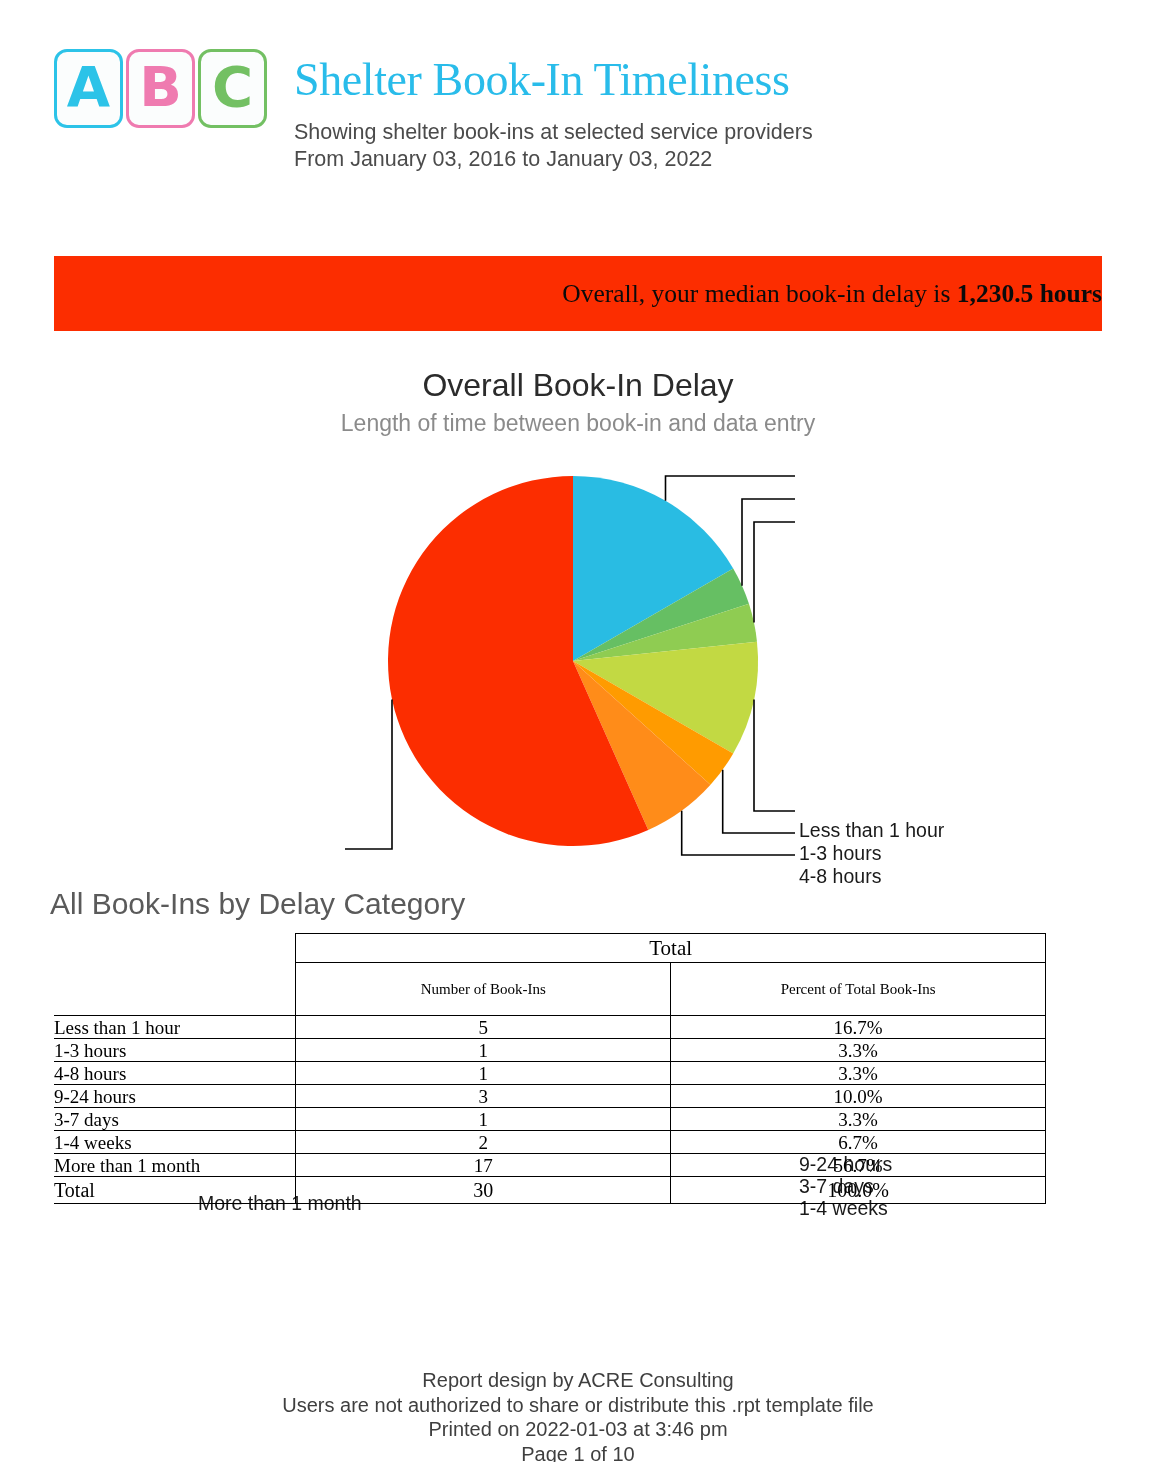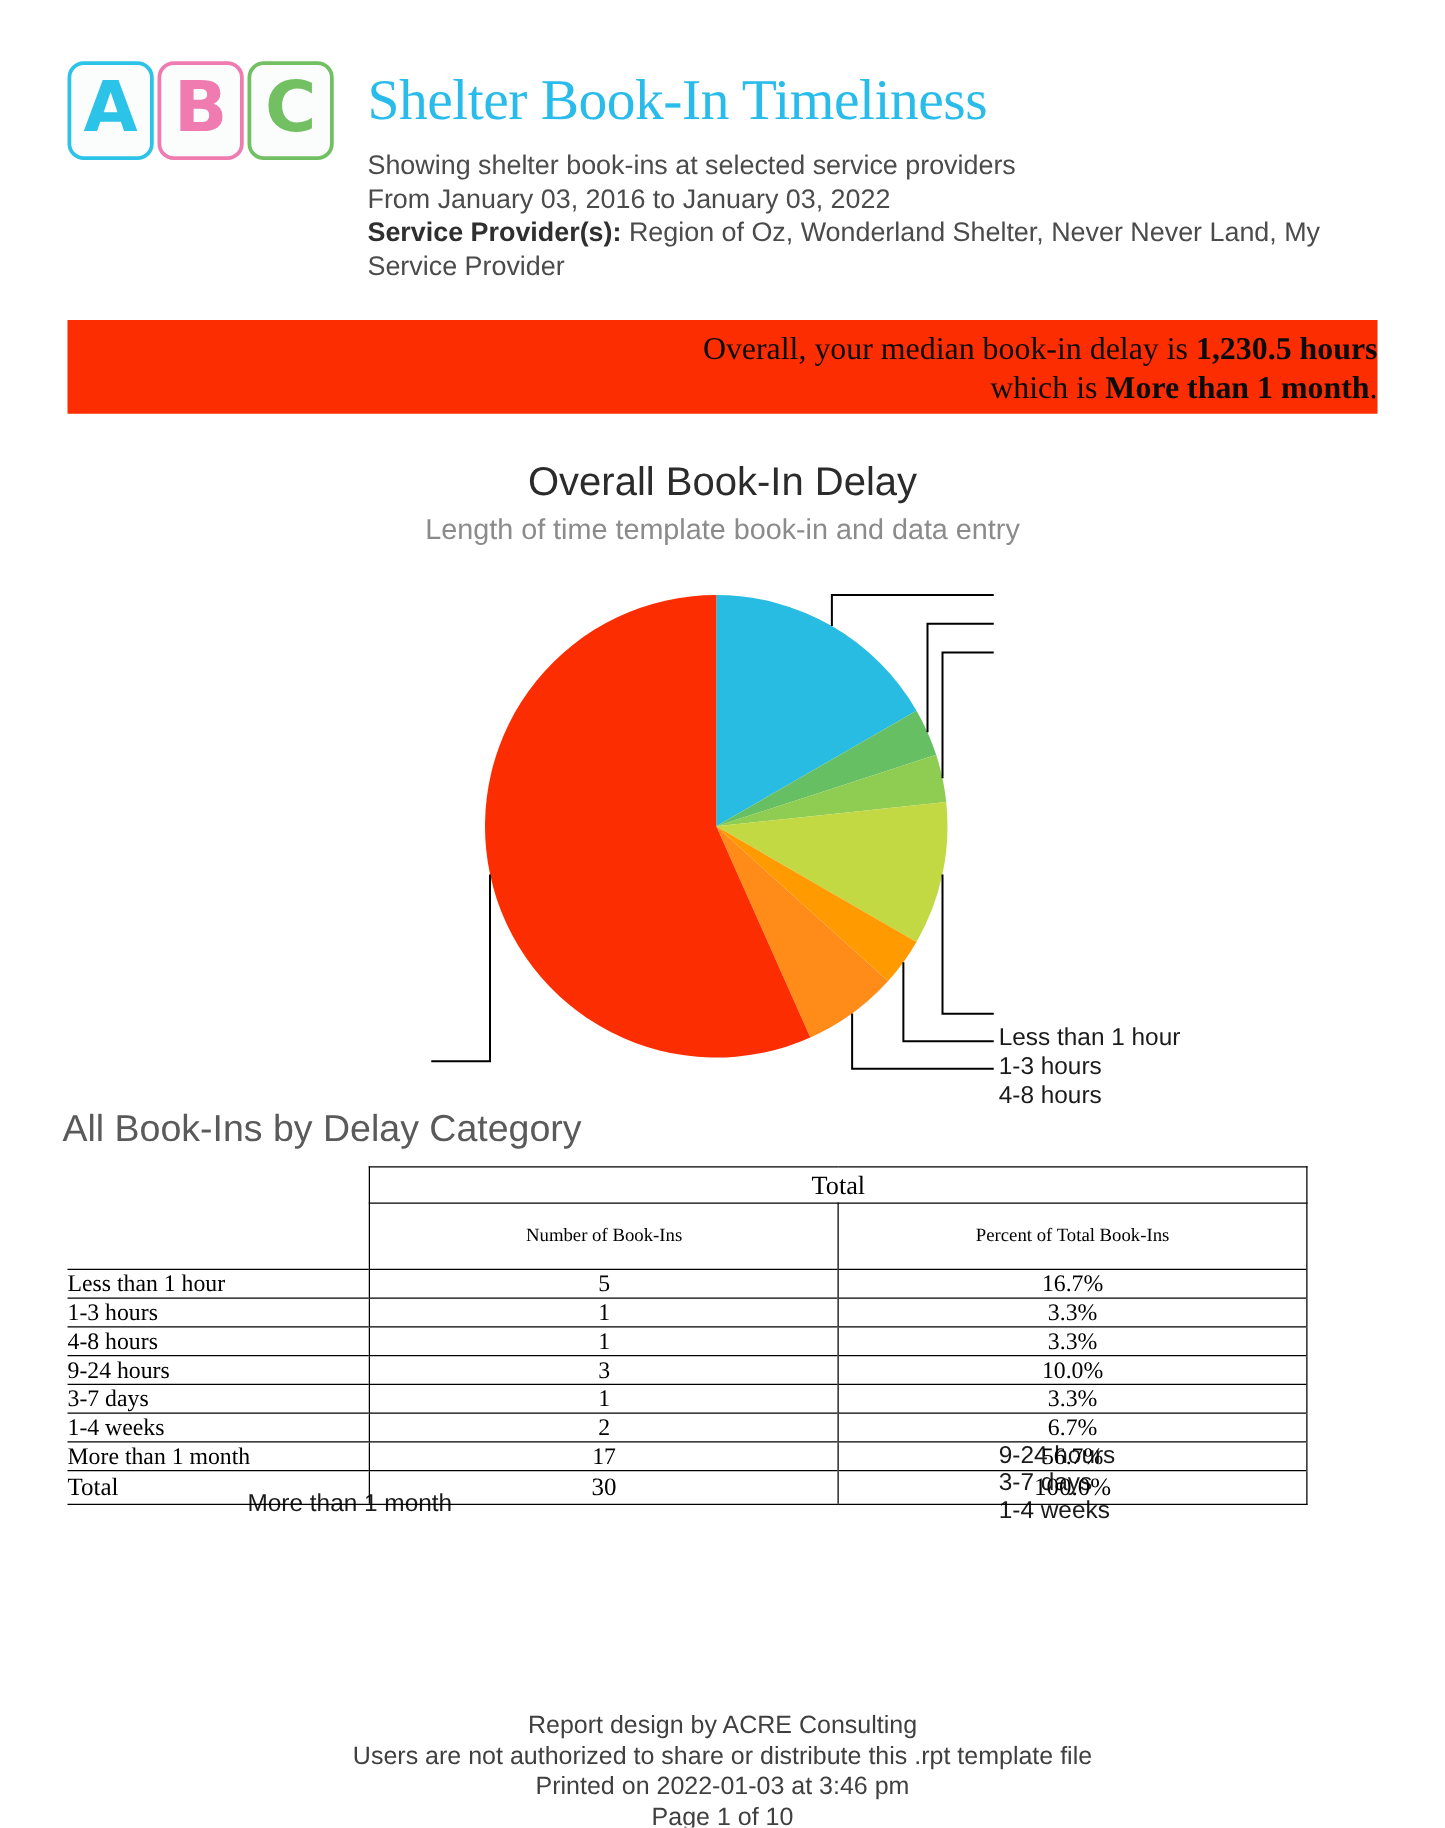--- a/index.html
+++ b/index.html
@@ -251,33 +251,31 @@
     </div>
     <div class="logo-block logo-c" style="border-color: rgb(115, 192, 99); color: rgb(115, 192, 99);">
       <span>C</span>
     </div>
   </div>
 
   <div id="title-block">
     <div id="report-title">Shelter Book-In Timeliness</div>
     <div id="subtitle-1" class="subtitle-line">Showing shelter book-ins at selected service providers</div>
     <div class="subtitle-line">From January 03, 2016 to January 03, 2022</div>
-    <div class="subtitle-line"><span class="sp-label">Service Provider(s):</span><span> Region of Oz, Wonderland Shelter, Never Never Land, My Service Provider</span></div>
   </div>
 
 </div>
 
 <div id="median-banner" style="background: rgb(252, 45, 0); align-items: flex-end;">
   <div class="banner-line"><span>Overall, your median book-in delay is </span><span class="banner-strong">1,230.5 hours</span></div>
-  <div class="banner-line"><span>which is </span><span class="banner-strong">More than 1 month</span><span>.</span></div>
 </div>
 
 <div id="chart-section">
   <div id="chart-title">Overall Book-In Delay</div>
-  <div id="chart-subtitle">Length of time template book-in and data entry</div>
+  <div id="chart-subtitle">Length of time between book-in and data entry</div>
 
   <div id="pie-wrap">
     <svg id="pie-svg" width="1156" height="520" viewBox="0 0 1156 520">
       <g id="pie-slices">
           <path d="M 573 309 L 573 124 A 185 185 0 0 1 733.2146997001212 216.5 Z" fill="#29bce3"></path>
           <path d="M 573 309 L 733.2146997001212 216.5 A 185 185 0 0 1 748.9454555146034 251.83185604063473 Z" fill="#66bf63"></path>
           <path d="M 573 309 L 748.9454555146034 251.83185604063473 A 185 185 0 0 1 756.9865506431306 289.6622342954841 Z" fill="#8fcc52"></path>
           <path d="M 573 309 L 756.9865506431306 289.6622342954841 A 185 185 0 0 1 733.2146997001212 401.5 Z" fill="#c2d943"></path>
           <path d="M 573 309 L 733.2146997001212 401.5 A 185 185 0 0 1 710.4817927133179 432.7891621763888 Z" fill="#ff9b00"></path>
           <path d="M 573 309 L 710.4817927133179 432.7891621763888 A 185 185 0 0 1 648.246278969023 478.0059096638812 Z" fill="#ff8c19"></path>

